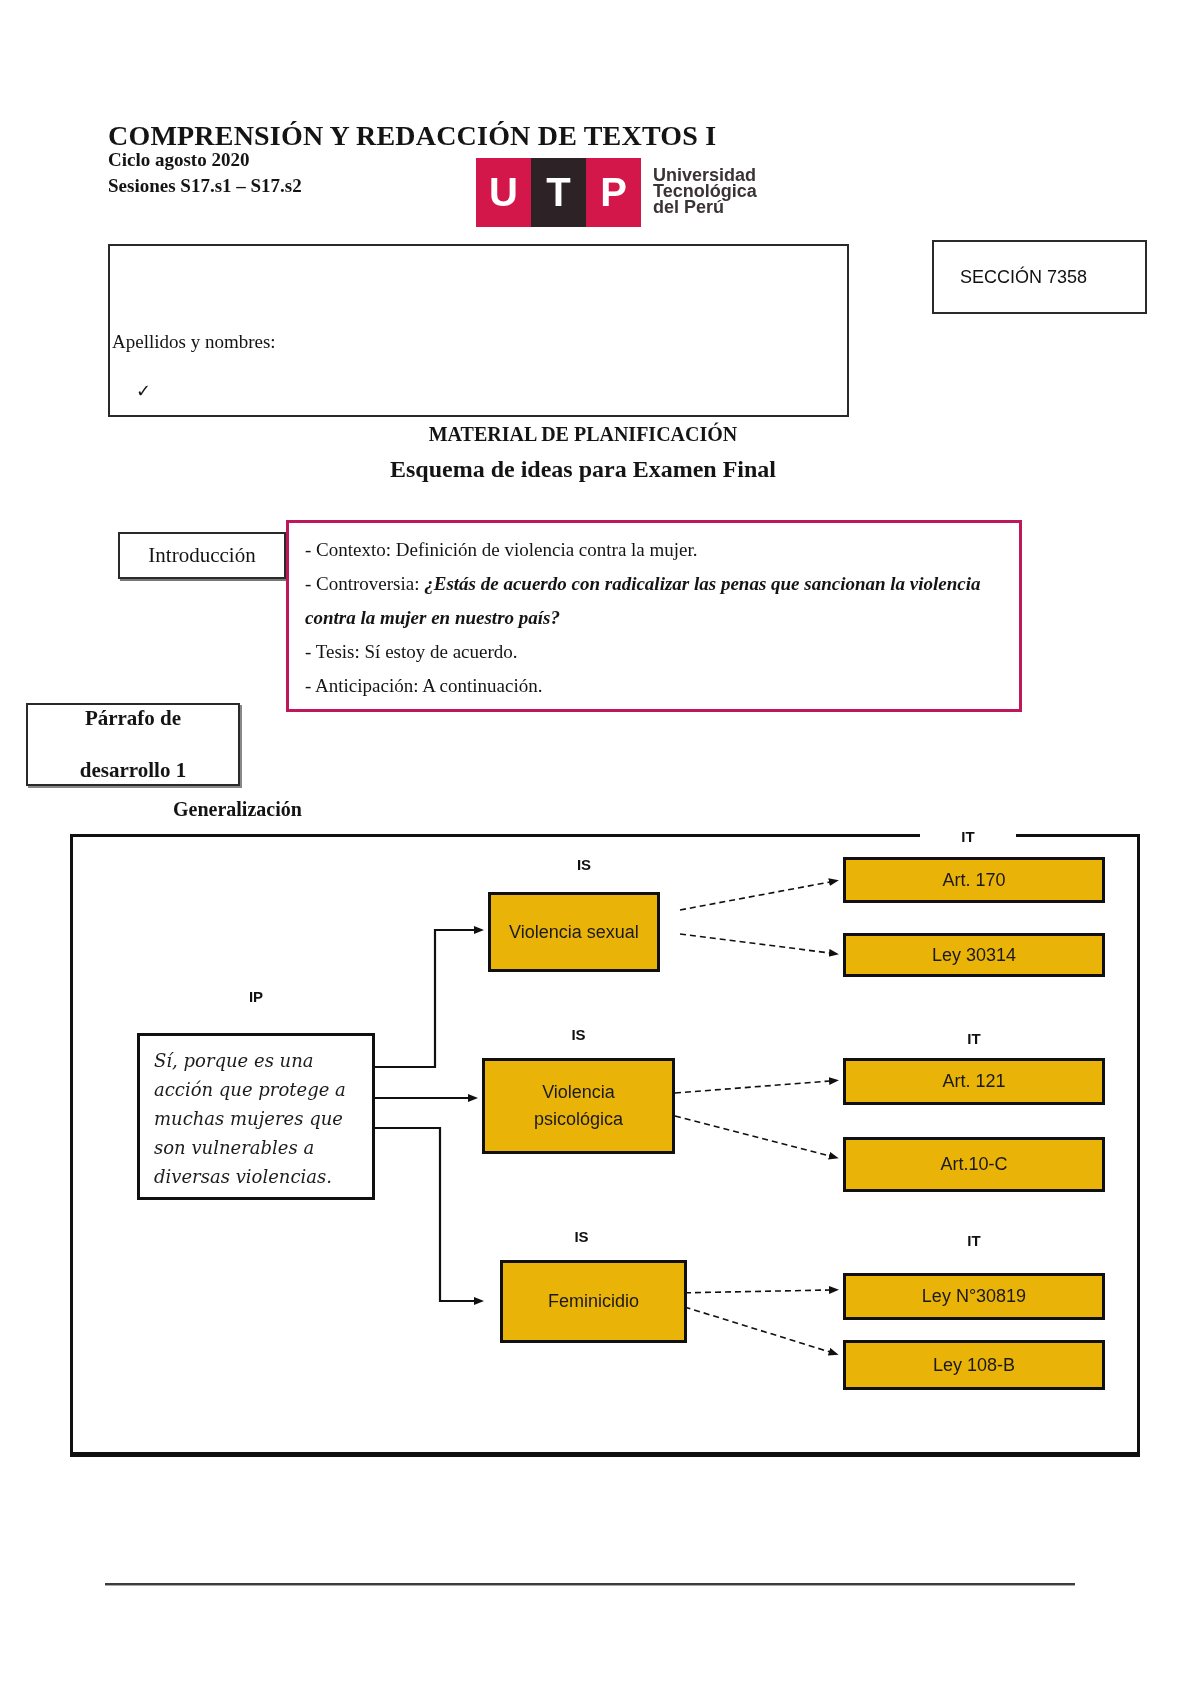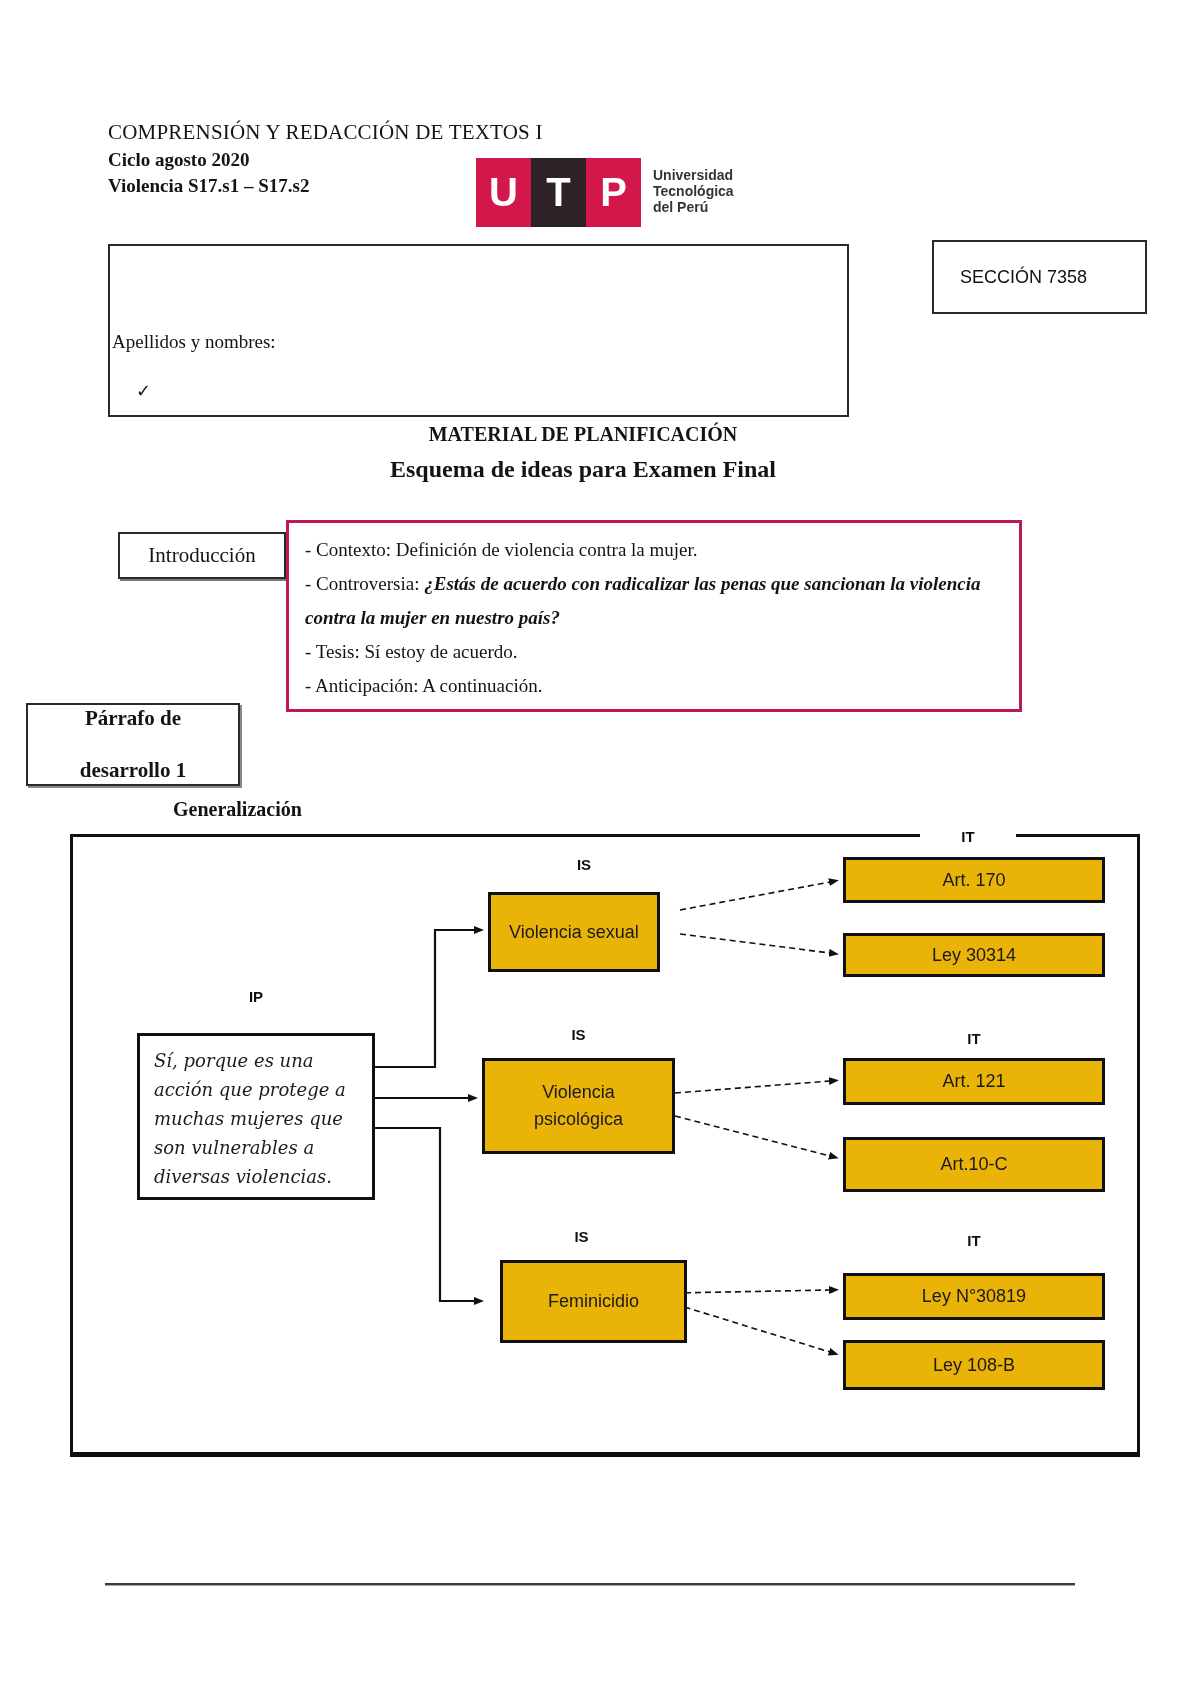--- a/index.html
+++ b/index.html
@@ -2,29 +2,29 @@
 <html><head>
 <meta charset="utf-8">
 <style>
   html,body{margin:0;padding:0;background:#ffffff;}
   .page{
     position:relative;width:1200px;height:1698px;background:#ffffff;
     font-family:"Liberation Serif", serif;color:#141414;overflow:hidden;
   }
   .abs{position:absolute;}
   
-  .hdr-title{left:108px;top:120px;font-size:21px;font-weight:normal;letter-spacing:.2px;}
+  .hdr-title{left:108px;top:120px;font-size:28px;font-weight:bold;letter-spacing:.2px;}
   .hdr-line2{left:108px;top:149px;font-size:19px;font-weight:bold;}
   .hdr-line3{left:108px;top:175px;font-size:19px;font-weight:bold;}
   
   .logo{left:476px;top:158px;display:flex;align-items:flex-start;}
   .logo-block{width:55px;height:69px;display:flex;align-items:center;justify-content:center;
     color:#fff;font-family:"Liberation Sans", sans-serif;font-weight:bold;font-size:40px;}
   .logo-text{margin-left:12px;padding-top:9px;font-family:"Liberation Sans", sans-serif;
-    font-weight:bold;font-size:14px;line-height:16px;color:#3a3236;}
+    font-weight:bold;font-size:18px;line-height:16px;color:#3a3236;}
   
   .name-box{left:108px;top:244px;width:737px;height:169px;border:2px solid #2a2a2a;background:#fff;}
   .name-label{left:112px;top:331px;font-size:19px;}
   .check{left:136px;top:380px;font-size:18px;font-family:"DejaVu Sans", sans-serif;}
   .section-box{left:932px;top:240px;width:211px;height:70px;border:2px solid #2a2a2a;background:#fff;
     display:flex;align-items:center;}
   .section-label{padding-left:26px;font-family:"Liberation Sans", sans-serif;font-size:18px;color:#111;text-align:right;}
   .material-wrap{left:108px;top:423px;width:950px;text-align:center;}
   .material-title{font-size:20px;font-weight:bold;}
   .material-sub{font-size:24px;font-weight:bold;margin-top:10px;}
@@ -54,21 +54,21 @@
   .bottom-rule{left:105px;top:1583px;width:970px;height:0;
     border-top:2px solid #3c3c3c;border-bottom:1px solid #a8a8a8;}
 </style>
 </head>
 <body>
 
 <div class="page">
 
   <div class="abs hdr-title">COMPRENSIÓN Y REDACCIÓN DE TEXTOS I</div>
   <div class="abs hdr-line2">Ciclo agosto 2020</div>
-  <div class="abs hdr-line3">Violencia S17.s1 – S17.s2</div>
+  <div class="abs hdr-line3">Sesiones S17.s1 – S17.s2</div>
 
   <div class="abs logo">
     <div class="logo-block" style="background:#d3174a;">U</div>
     <div class="logo-block" style="background:#2d2326;">T</div>
     <div class="logo-block" style="background:#d3174a;">P</div>
     <div class="logo-text">
       <div>Universidad</div>
       <div>Tecnológica</div>
       <div>del Perú</div>
     </div>

